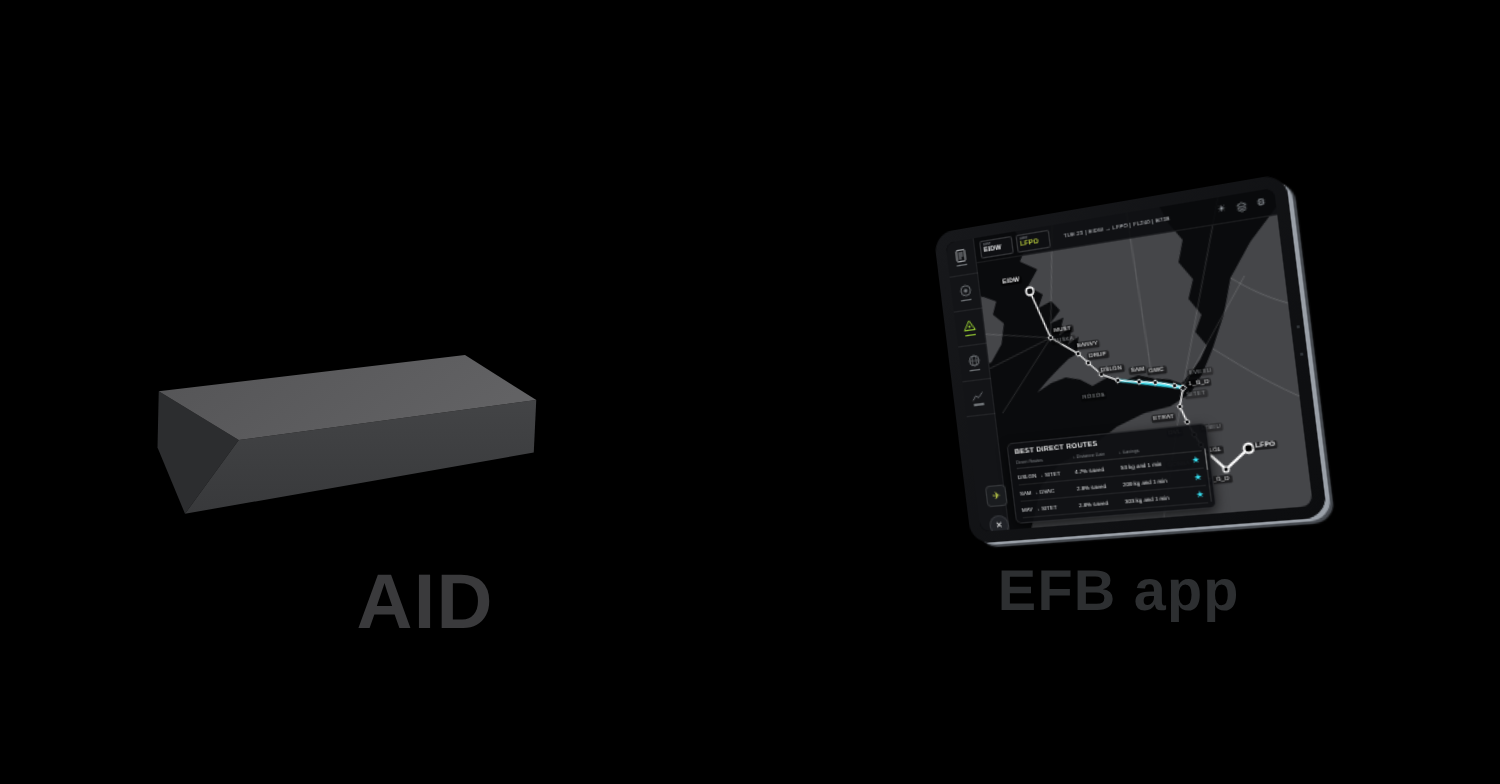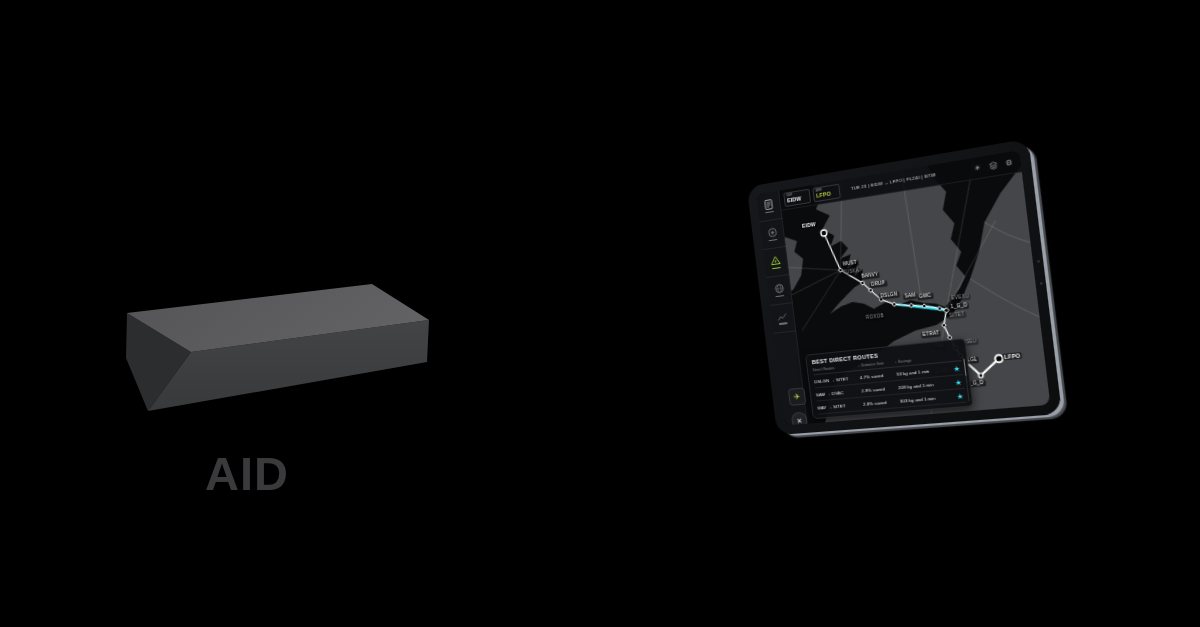--- a/index.html
+++ b/index.html
@@ -2,21 +2,21 @@
 <html><head>
 <meta charset="utf-8">
 <style>
   * { margin:0; padding:0; box-sizing:border-box; }
   html,body { width:1200px; height:627px; background:#000; overflow:hidden;
               font-family:"Liberation Sans","DejaVu Sans",sans-serif; }
   .stage { position:relative; width:1200px; height:627px; background:#000; }
 
   
   .caption { position:absolute; font-weight:800; letter-spacing:1px; }
-  .cap-aid  { left:205px; top:446px; width:190px; text-align:left; font-size:47px; color:#3a3a3c; }
+  .cap-aid  { left:205px; top:446px; width:190px; text-align:right; font-size:62px; color:#3a3a3c; }
   .cap-efb  { left:760px; top:445px; width:270px; text-align:center; font-size:46px; color:#2d2f31; }
   .cap-transfer { left:455px; top:240px; width:240px; text-align:center; font-size:21px; font-weight:700; color:#2b2d2f; letter-spacing:.5px;}
 
   
   .aid-svg { position:absolute; left:0; top:0; }
 
   
   .tablet { position:absolute; left:762px; top:186px; width:272px; height:250px;
             transform-origin:0 50%;
             transform:perspective(900px) rotateZ(-7deg) rotateY(-19deg); }
@@ -95,20 +95,21 @@
         <stop offset="0" stop-color="#434446"></stop>
           <stop offset="1" stop-color="#38393b"></stop>
       </linearGradient>
     </defs>
     <polygon points="127,313 191,352 148,411 126,358" fill="#2c2d2f"></polygon>
     <polygon points="191,352 429,320 427,362 148,411" fill="url(#gFront)"></polygon>
     <polygon points="127,313 372,284 429,320 191,352" fill="url(#gTop)"></polygon>
   </svg>
 
   <div class="caption cap-aid">AID</div>
+  <div class="caption cap-efb">EFB app</div>
 
   <div class="tablet">
     <div class="frame">
       <div class="frame-dot" style="top:44%"></div>
       <div class="frame-dot" style="top:52%"></div>
 
       <div class="screen">
 
         <svg class="mapsvg" width="254" height="232" viewBox="0 0 254 232">
           <rect x="0" y="0" width="254" height="232" fill="#0a0b0d"></rect>

